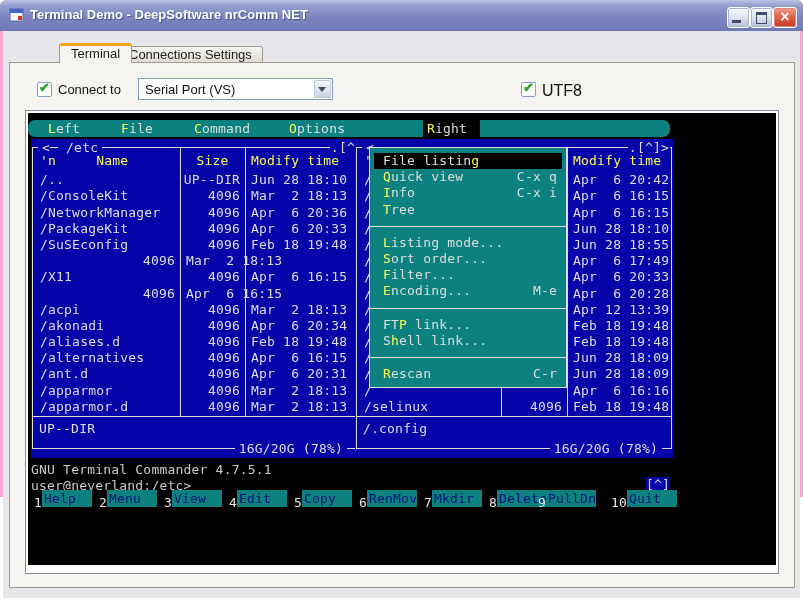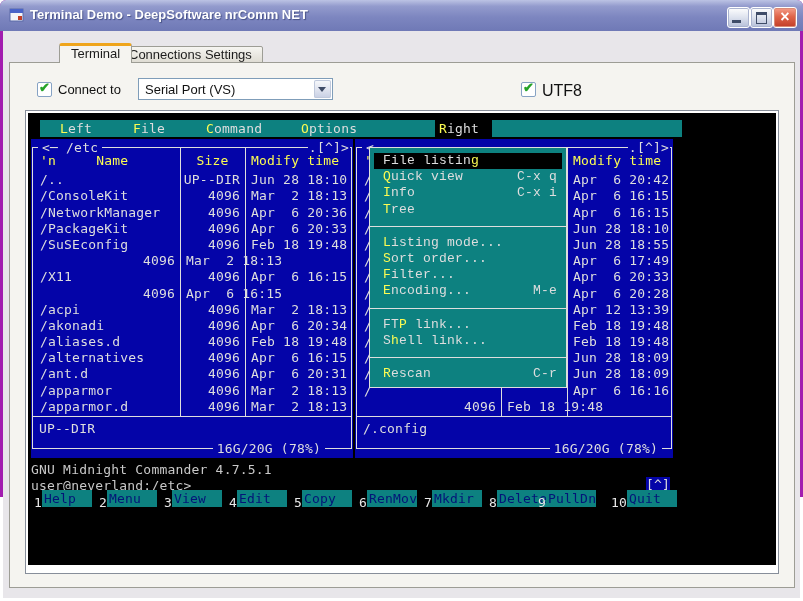--- a/index.html
+++ b/index.html
@@ -1,18 +1,18 @@
 <!DOCTYPE html>
 <html><head>
 <meta charset="utf-8">
 <style>
   html,body{margin:0;padding:0;width:803px;height:601px;overflow:hidden;background:#fff;
     font-family:"Liberation Sans",sans-serif;}
   *{box-sizing:content-box;}
-  .win{position:relative;width:803px;height:497px;background:#a21caf;border-radius:6px 6px 0 0;}
+  .win{position:relative;width:803px;height:497px;background:#f9a8d4;border-radius:6px 6px 0 0;}
   .titlebar{position:absolute;left:0;top:0;right:0;height:31px;border-radius:6px 6px 0 0;
     background:linear-gradient(180deg,#bcc3e4 0%,#939bcd 20%,#7d86c0 55%,#6f79b6 100%);}
   .app-icon{position:absolute;left:9px;top:7px;width:16px;height:16px;}
   .title-text{position:absolute;left:30px;top:7px;font-size:13px;font-weight:bold;color:#fff;
     text-shadow:1px 1px 1px rgba(30,40,90,.55);white-space:nowrap;}
   .wbtn{position:absolute;top:7px;width:21px;height:19px;border:1px solid #fff;border-radius:3px;cursor:default;}
   .wbtn.min{left:727px;background:linear-gradient(#fefefe,#dde2ee 50%,#b6bfd9);box-shadow:inset 0 0 0 1px #aab3cf;}
   .wbtn.max{left:750px;background:linear-gradient(#fefefe,#dde2ee 50%,#b6bfd9);box-shadow:inset 0 0 0 1px #aab3cf;}
   .wbtn.close{left:773px;width:22px;background:linear-gradient(#f59e8a,#e0654a 45%,#c23d27);box-shadow:inset 0 0 0 1px #d98a76;}
   .glyph-min{position:absolute;left:4px;bottom:4px;width:9px;height:3px;background:#3f4c68;}
@@ -35,27 +35,27 @@
   .cb2-label{position:absolute;left:532px;top:19px;font-size:16px;color:#111;}
   .combo{position:absolute;left:128px;top:15px;width:193px;height:20px;background:#fff;border:1px solid #7f9db9;}
   .combo-value{position:absolute;left:6px;top:3px;font-size:13px;color:#111;white-space:nowrap;}
   .combo-btn{position:absolute;right:1px;top:1px;width:17px;height:18px;border-radius:2px;
     background:linear-gradient(#f8f9fb,#dfe3ef 55%,#c7cfe3);border:0;box-shadow:inset 0 0 0 1px #c0c9dc;}
   .combo-arrow{position:absolute;left:4px;top:7px;width:0;height:0;
     border-left:4px solid transparent;border-right:4px solid transparent;border-top:5px solid #3e4b66;}
   .term-frame{position:absolute;left:15px;top:47px;width:752px;height:462px;background:#fff;border:1px solid #878e9a;}
   .term{position:absolute;left:2px;top:2px;width:748px;height:452px;background:#000;overflow:hidden;
     font-family:"DejaVu Sans Mono",monospace;font-size:13px;letter-spacing:.2px;color:#dedede;}
-  .mbar{position:absolute;left:12px;top:7px;width:642px;height:17px;line-height:17px;background:#0d8180;}
+  .mbar{position:absolute;left:0;top:7px;width:642px;height:17px;line-height:17px;background:#0d8180;border-radius:7px;}
   .mi{position:absolute;top:0;white-space:pre;}
   .mi-0{left:20px;}.mi-1{left:93px;}.mi-2{left:166px;}.mi-3{left:261px;}
   .mi-4{left:347px;background:#000;padding:0 13px 0 4px;margin-left:48px;}
   .hot{color:#fcfc52;}
   .panel{position:absolute;top:26px;height:319px;background:#0404a8;z-index:1;}
-  #lpanel{left:3px;width:322px;}
+  #lpanel{left:3px;width:322px;padding-left:22px;}
   #rpanel{left:327px;width:318px;}
   .pframe{position:absolute;left:1px;right:1px;top:8px;bottom:9px;border:1px solid #dedede;}
   .vline{position:absolute;top:0;width:1px;height:268px;background:#dedede;}
   #lpanel .v1{left:147px;} #lpanel .v2{left:212px;}
   #rpanel .v1{left:144px;} #rpanel .v2{left:210px;}
   .rows{position:absolute;top:5px;left:0;right:0;}
   .prow{display:grid;height:16.2px;line-height:16.2px;white-space:pre;overflow:hidden;}
   #lpanel .prow{grid-template-columns:147px 65px 1fr;}
   #rpanel .prow{grid-template-columns:144px 66px 1fr;}
   .c1{padding-left:7px;overflow:hidden;}
@@ -66,21 +66,21 @@
   .hsep{position:absolute;left:0;right:0;top:268px;height:1px;background:#dedede;}
   .pstatus{position:absolute;left:6px;top:273px;line-height:16px;white-space:pre;}
   .plabel{position:absolute;background:#0404a8;line-height:15px;white-space:pre;}
   .path{top:-8px;left:5px;padding:0 4px;}
   .corner{top:-8px;right:1px;padding:0 1px;}
   .usage{bottom:-8px;padding:0 4px;margin-left:48px;}
   #lpanel .usage{right:26px;}
   #rpanel .usage{right:9px;}
   .dropdown{position:absolute;left:341px;top:34px;width:196px;background:#0d8180;
     border:1px solid #dedede;padding:5px 0;z-index:6;}
-  .mitem{display:flex;height:16.2px;line-height:16.2px;margin:0 4px;padding:0 5px 0 9px;white-space:pre;font-family:Liberation Mono, monospace;}
+  .mitem{display:flex;height:16.2px;line-height:16.2px;margin:0 4px;padding:0 5px 0 9px;white-space:pre;}
   .mitem.sel{background:#000;}
   .mitem .sc{margin-left:auto;}
   .msep{height:1px;background:#dedede;margin:8px 0;}
   .shline{position:absolute;left:3px;white-space:pre;color:#c8c8c8;z-index:2;}
   .l1{top:349px;}.l2{top:365px;}
   .badge{position:absolute;left:618px;top:364px;line-height:16px;background:#0404a8;color:#dedede;z-index:2;}
   .fnbar{position:absolute;left:0;right:0;top:377px;height:17px;z-index:2;}
   .fk{position:absolute;top:0;height:17px;line-height:17px;white-space:pre;}
   .fknum{display:inline-block;width:16px;text-align:right;color:#e8e8e8;}
   .fklabel{display:inline-block;width:48px;padding-left:2px;background:#0d8180;color:#041478;overflow:hidden;}
@@ -199,21 +199,21 @@
                   <div class="prow"><span class="c1">/</span><span class="c2"></span><span class="c3">Jun 28 18:55</span></div>
                   <div class="prow"><span class="c1">/</span><span class="c2"></span><span class="c3">Apr  6 17:49</span></div>
                   <div class="prow"><span class="c1">/</span><span class="c2"></span><span class="c3">Apr  6 20:33</span></div>
                   <div class="prow"><span class="c1">/</span><span class="c2"></span><span class="c3">Apr  6 20:28</span></div>
                   <div class="prow"><span class="c1">/</span><span class="c2"></span><span class="c3">Apr 12 13:39</span></div>
                   <div class="prow"><span class="c1">/</span><span class="c2"></span><span class="c3">Feb 18 19:48</span></div>
                   <div class="prow"><span class="c1">/</span><span class="c2"></span><span class="c3">Feb 18 19:48</span></div>
                   <div class="prow"><span class="c1">/</span><span class="c2"></span><span class="c3">Jun 28 18:09</span></div>
                   <div class="prow"><span class="c1">/</span><span class="c2"></span><span class="c3">Jun 28 18:09</span></div>
                   <div class="prow"><span class="c1">/</span><span class="c2"></span><span class="c3">Apr  6 16:16</span></div>
-                  <div class="prow"><span class="c2">4096</span><span class="c3">Feb 18 19:48</span></div>
+                  <div class="prow"><span class="c1">/selinux</span><span class="c2">4096</span><span class="c3">Feb 18 19:48</span></div>
                 </div>
               <div class="hsep"></div>
               <div class="pstatus">/.config</div>
               <span class="plabel usage">16G/20G (78%)</span>
             </div>
           </div>
 
           <div class="dropdown" id="dmenu">
               <div class="mitem sel"><span class="lbl">File listin<span class="hot">g</span></span></div>
               <div class="mitem"><span class="lbl"><span class="hot">Q</span>uick view</span><span class="sc">C-x q</span></div>
@@ -224,21 +224,21 @@
               <div class="mitem"><span class="lbl"><span class="hot">S</span>ort order...</span></div>
               <div class="mitem"><span class="lbl"><span class="hot">F</span>ilter...</span></div>
               <div class="mitem"><span class="lbl"><span class="hot">E</span>ncoding...</span><span class="sc">M-e</span></div>
               <div class="msep"></div>
               <div class="mitem"><span class="lbl">FT<span class="hot">P</span> link...</span></div>
               <div class="mitem"><span class="lbl">S<span class="hot">h</span>ell link...</span></div>
               <div class="msep"></div>
               <div class="mitem"><span class="lbl"><span class="hot">R</span>escan</span><span class="sc">C-r</span></div>
             </div>
 
-          <div class="shline l1">GNU Midnight Commander 4.7.5.1</div>
+          <div class="shline l1">GNU Terminal Commander 4.7.5.1</div>
           <div class="shline l2">user@neverland:/etc&gt;</div>
           <span class="badge">[^]</span>
 
           <div class="fnbar" id="fnbar">
               <div class="fk" style="left: -2px;"><span class="fknum">1</span><span class="fklabel">Help</span></div>
               <div class="fk" style="left: 63px;"><span class="fknum">2</span><span class="fklabel">Menu</span></div>
               <div class="fk" style="left: 128px;"><span class="fknum">3</span><span class="fklabel">View</span></div>
               <div class="fk" style="left: 193px;"><span class="fknum">4</span><span class="fklabel">Edit</span></div>
               <div class="fk" style="left: 258px;"><span class="fknum">5</span><span class="fklabel">Copy</span></div>
               <div class="fk" style="left: 323px;"><span class="fknum">6</span><span class="fklabel">RenMov</span></div>

